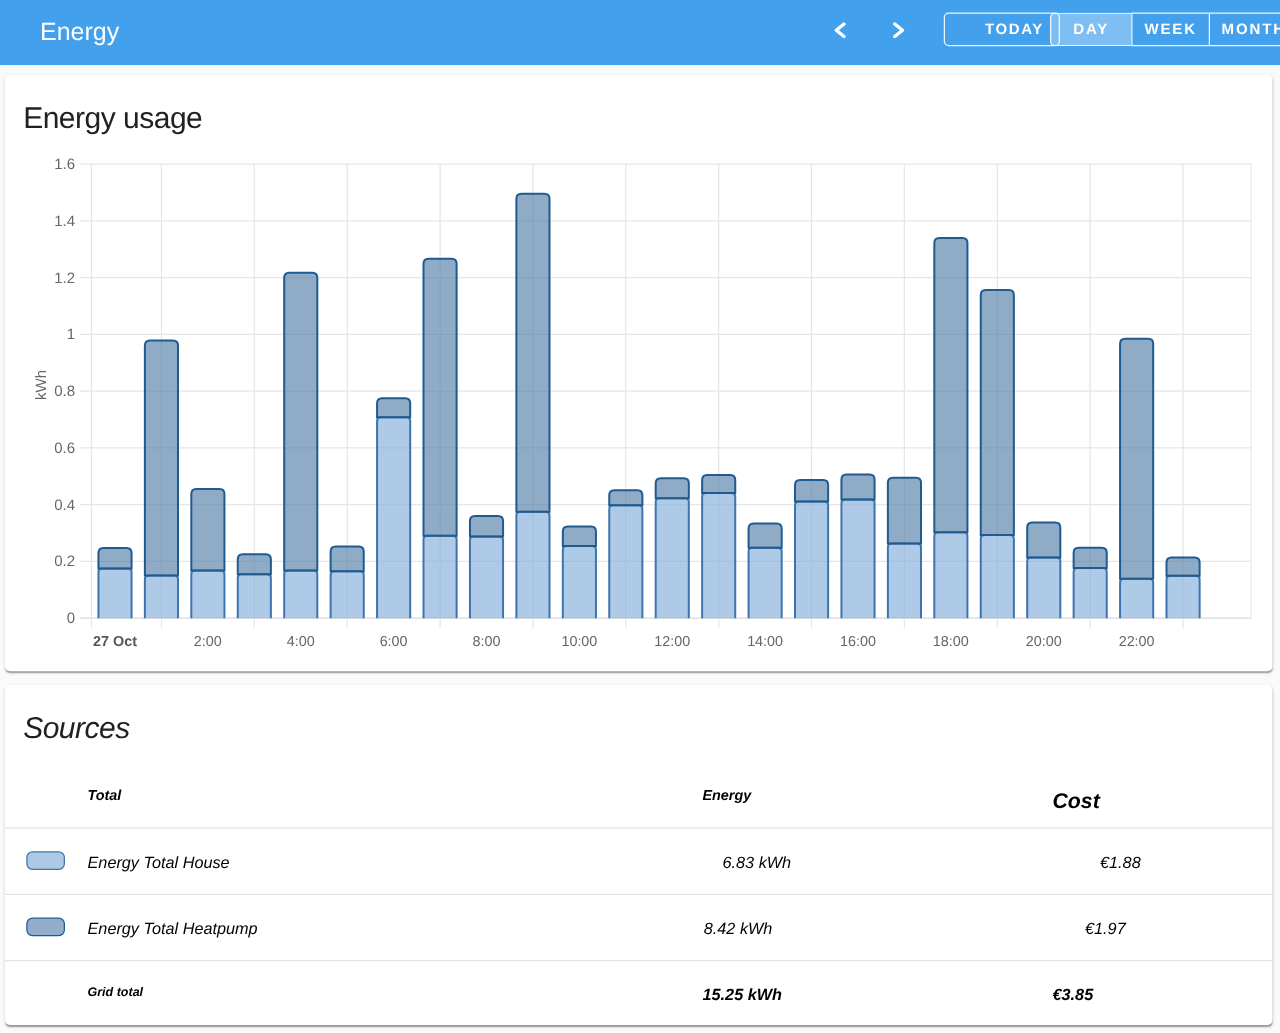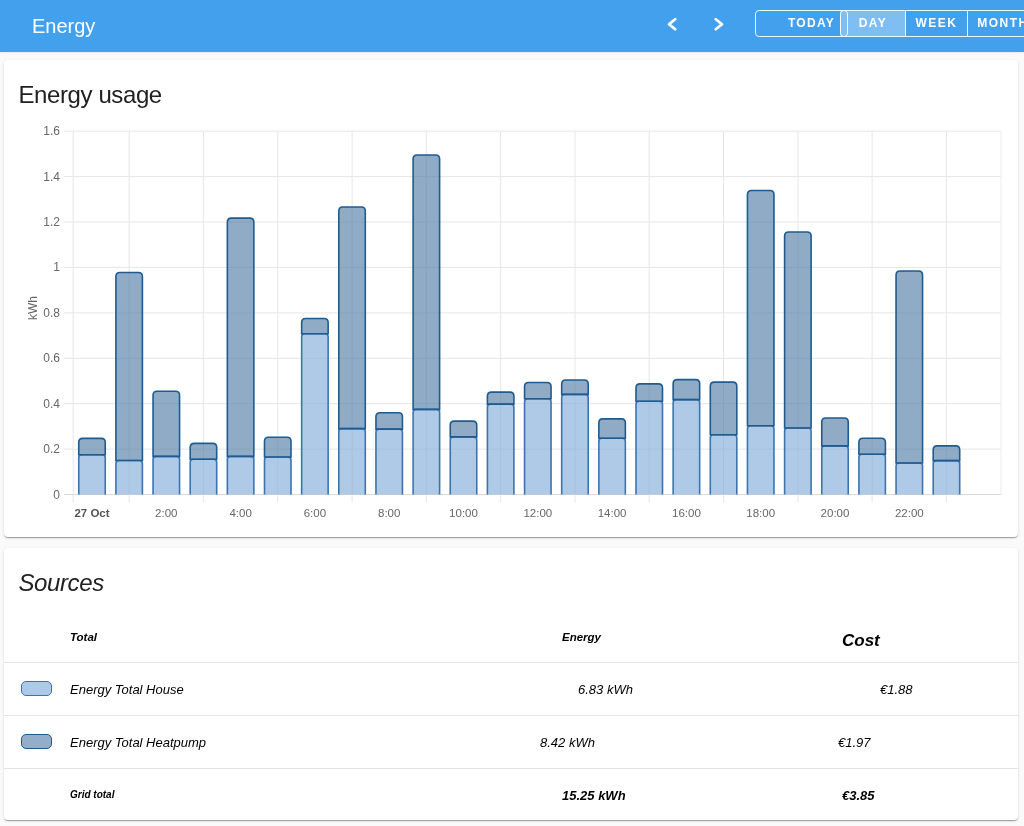--- a/index.html
+++ b/index.html
@@ -141,19 +141,19 @@
     <div class="divider" style="top:114px;"></div>
 
     <div style="position:absolute;left:17px;top:133px;width:29.4px;height:13.4px;background:#aec9e6;border:1.5px solid #3d74b0;border-radius:5px;"></div>
     <div class="cell" style="left:66px;top:134px;font-size:13px;">Energy Total House</div>
     <div class="cell" style="left:558px;top:134px;font-size:13px;margin-left:16px;">6.83 kWh</div>
     <div class="cell" style="left:838px;top:134px;font-size:13px;margin-left:38px;">€1.88</div>
     <div class="divider" style="top:167px;"></div>
 
     <div style="position:absolute;left:17px;top:186px;width:29.4px;height:13.4px;background:#92aeca;border:1.5px solid #1e5b90;border-radius:5px;"></div>
     <div class="cell" style="left:66px;top:187px;font-size:13px;">Energy Total Heatpump</div>
-    <div class="cell" style="left:536px;top:187px;font-size:13px;">8.42 kWh</div>
-    <div class="cell" style="left:834px;top:187px;font-size:13px;">€1.97</div>
+    <div class="cell" style="left:559px;top:187px;font-size:13px;">8.42 kWh</div>
+    <div class="cell" style="left:864px;top:187px;font-size:13px;">€1.97</div>
     <div class="divider" style="top:220px;"></div>
 
     <div class="cell" style="left:66px;top:241px;font-size:10px;font-weight:bold;text-align:center;">Grid total</div>
     <div class="cell" style="left:558px;top:240px;font-size:13px;font-weight:bold;">15.25 kWh</div>
     <div class="cell" style="left:838px;top:240px;font-size:13px;font-weight:bold;">€3.85</div>
   </div>
 </body></html>

